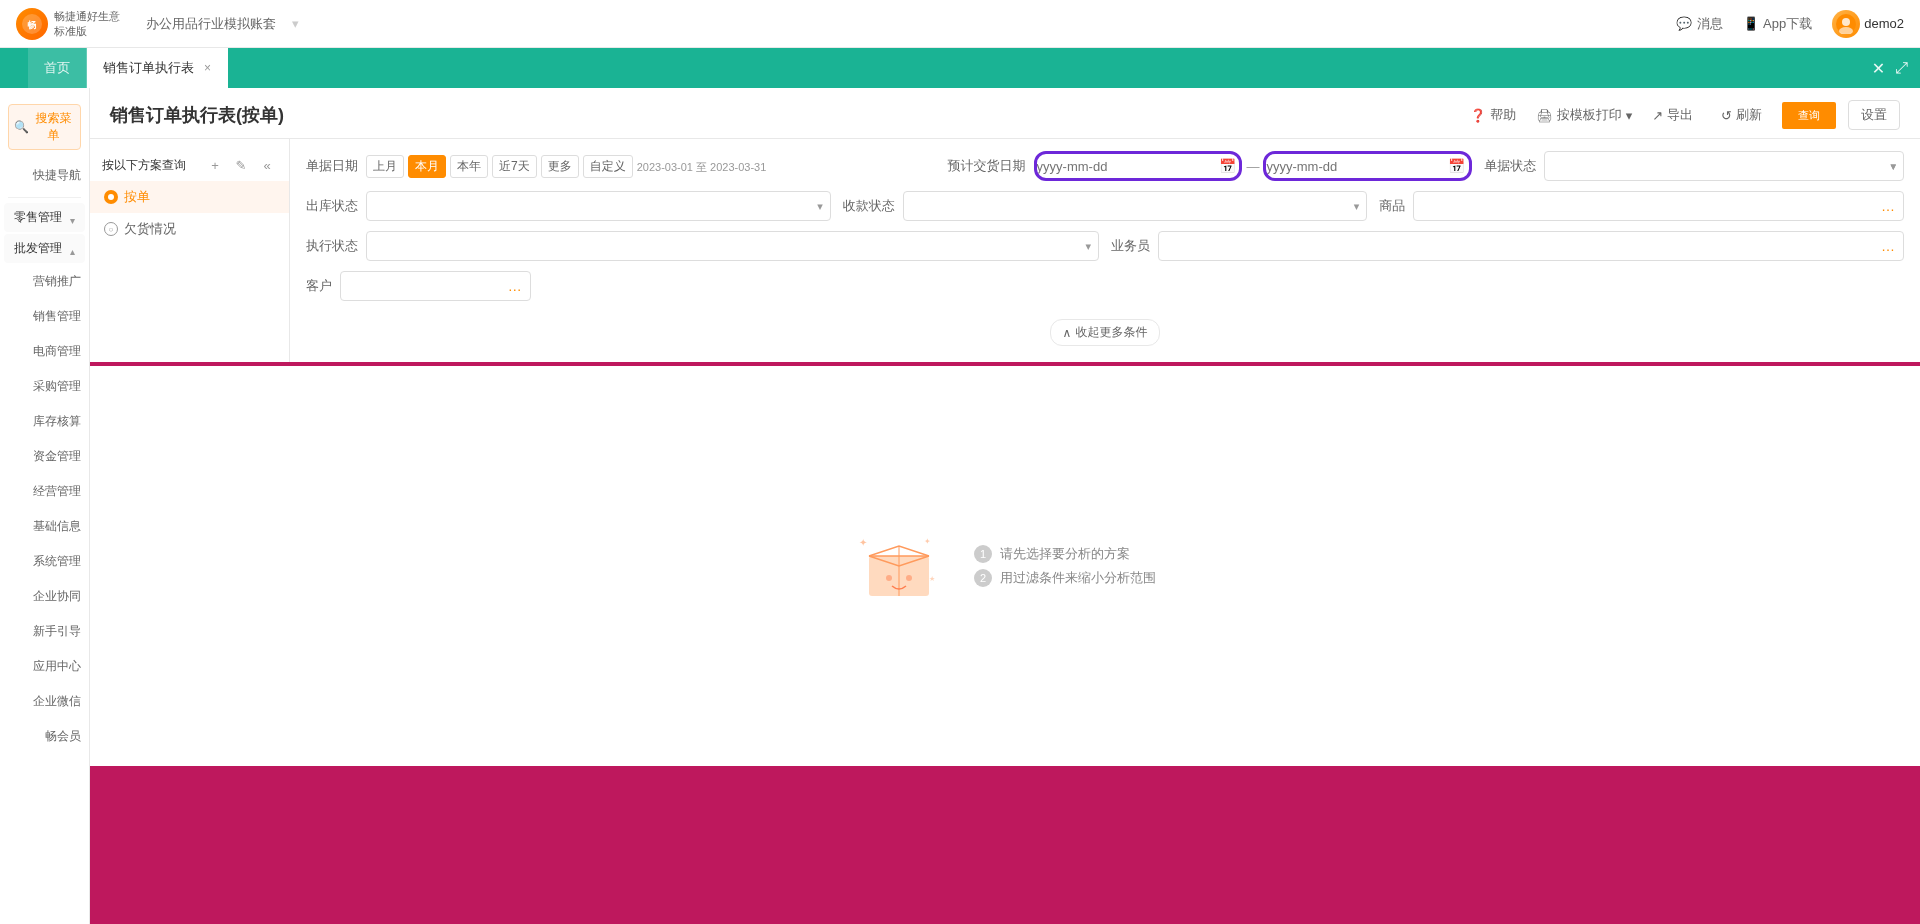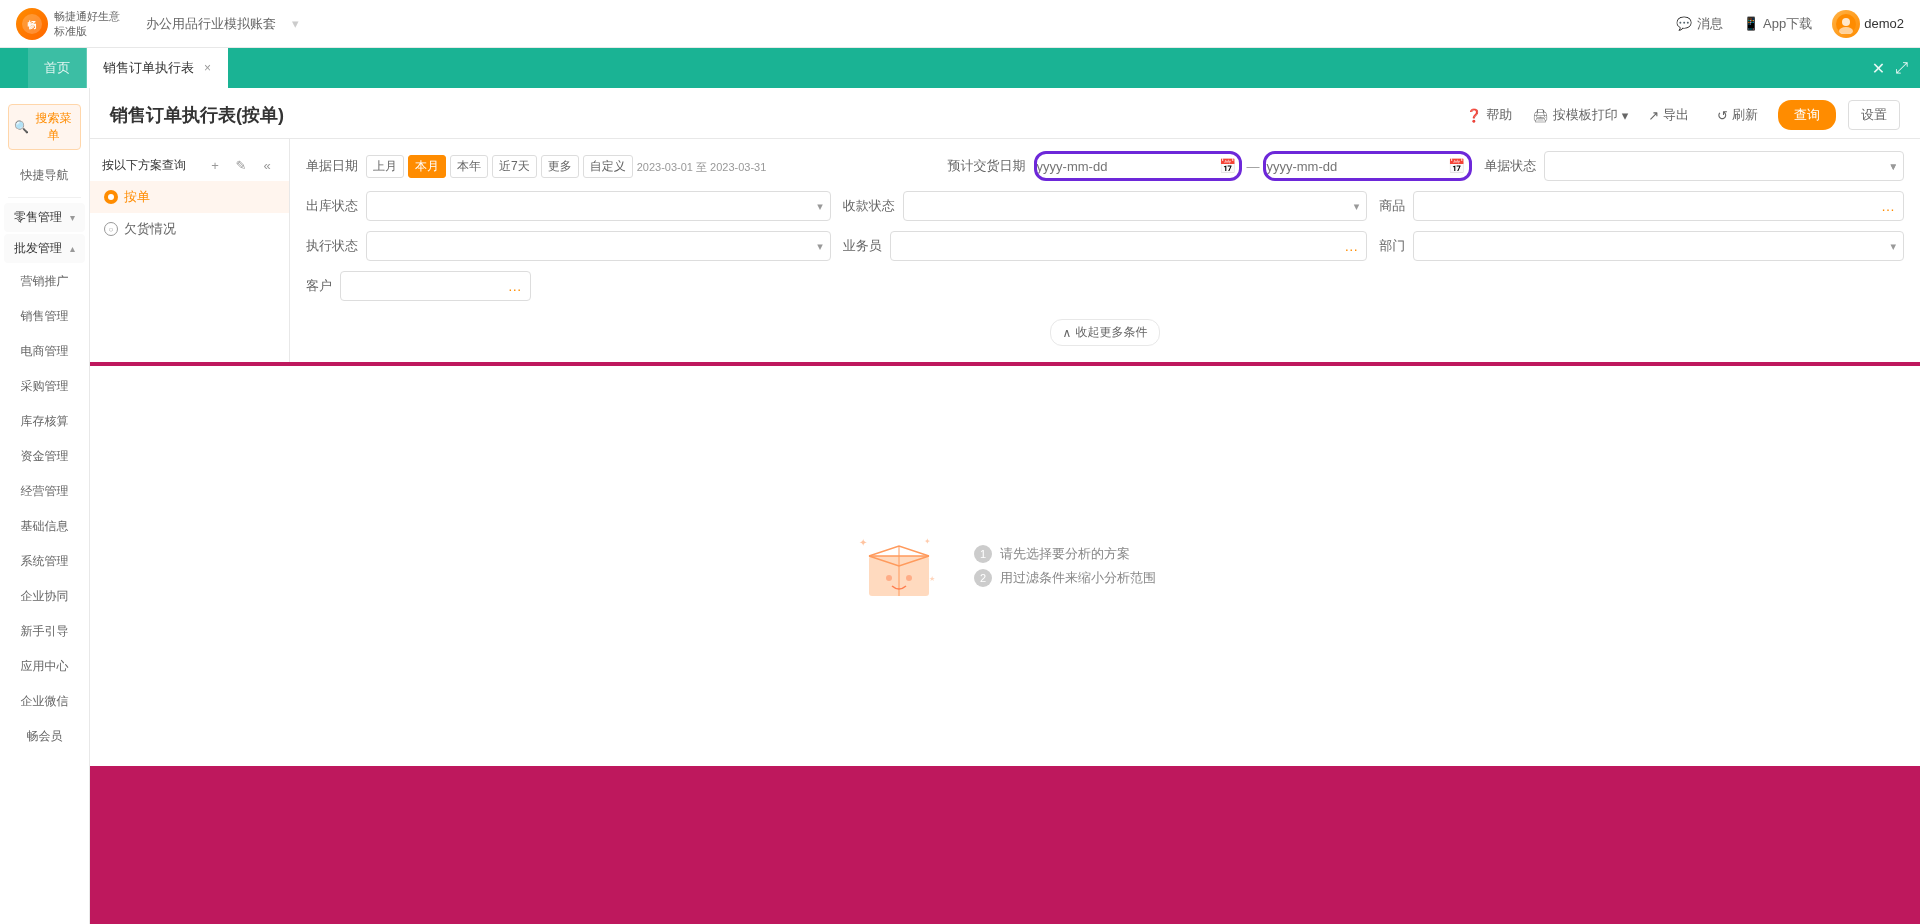--- a/index.html
+++ b/index.html
@@ -142,21 +142,21 @@
       border-right: 1px solid #e8e8e8;
       display: flex;
       flex-direction: column;
       flex-shrink: 0;
       overflow-y: auto;
       padding: 8px 0;
     }
     .sidebar-item {
       display: flex;
       flex-direction: column;
-      align-items: center;
+      align-items: flex-end;
       padding: 8px 4px;
       cursor: pointer;
       color: #666;
       font-size: 12px;
       text-align: center;
       border-radius: 4px;
       margin: 1px 4px;
       position: relative;
     }
     .sidebar-item.section-header {
@@ -222,23 +222,23 @@
       color: #666;
       font-size: 13px;
       cursor: pointer;
       background: none;
       border: none;
       padding: 4px 8px;
     }
     .page-action-btn.primary {
       background: #ff8c00;
       color: white;
-      border-radius: 13px;
+      border-radius: 2px;
       padding: 6px 16px;
-      font-size: 13px;
+      font-size: 11px;
     }
     .page-action-btn.secondary {
       background: #fff;
       color: #666;
       border: 1px solid #ddd;
       border-radius: 4px;
       padding: 5px 12px;
     }
     .print-btn {
       display: flex;
@@ -798,28 +798,20 @@
                 <option value=""></option>
               </select>
             </div>
           </div>
           <div class="filter-field" style="flex:1;">
             <span class="filter-label">业务员</span>
             <div style="flex:1; border:1px solid #ddd; border-radius:4px; height:30px; display:flex; align-items:center; padding:0 8px; justify-content:flex-end;">
               <span class="filter-text-dots">…</span>
             </div>
           </div>
-          <div class="filter-field" style="flex:1;">
-            <span class="filter-label">部门</span>
-            <div class="single-select-wrap">
-              <select>
-                <option value=""></option>
-              </select>
-            </div>
-          </div>
         </div>
 
         <div class="filter-row">
           <div class="filter-field" style="flex:0.33;">
             <span class="filter-label">客户</span>
             <div style="flex:1; border:1px solid #ddd; border-radius:4px; height:30px; display:flex; align-items:center; padding:0 8px; justify-content:flex-end;">
               <span class="filter-text-dots">…</span>
             </div>
           </div>
           <div style="flex:2;"></div>

